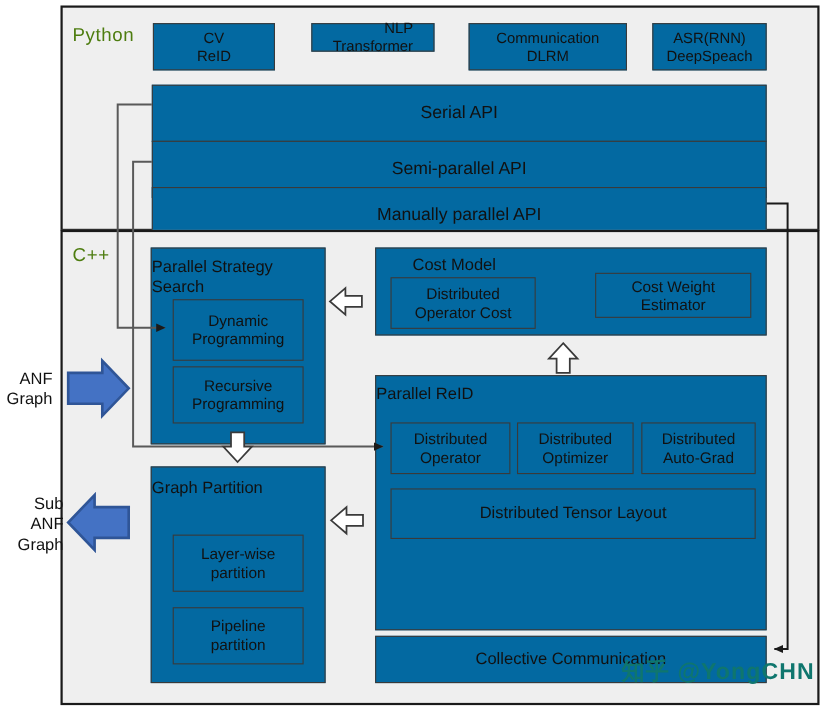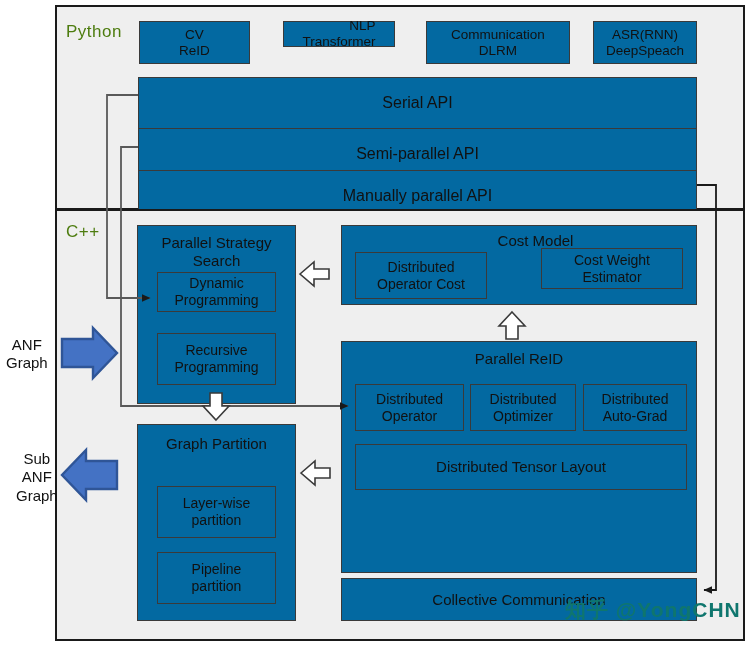--- a/index.html
+++ b/index.html
@@ -47,39 +47,39 @@
     font-size:14px;
   }
   .box.group{
     align-items:flex-start;
     justify-content:center;
     padding-top:8px;
   }
   .grp-title{
     position:absolute;
     left:0;right:0;
-    text-align:center;
+    text-align:left;
     font-size:15px;
     color:#111;
     line-height:1.18;
   }
 
   
   .app-box{font-size:13.5px;}
 
   
   .api-bar{font-size:16px;}
 
   
   .side-label{
     position:absolute;
     font-size:15px;
     color:#111;
     line-height:1.22;
-    text-align:center;
+    text-align:right;
     white-space:pre-line;
   }
 
   
   #overlay{
     position:absolute;
     left:0;top:0;
     width:751px;height:648px;
     pointer-events:none;
   }
@@ -134,21 +134,21 @@
 
   <div class="panel" id="cpp-panel"></div>
   <div class="lang-label" style="left:66px;top:222px;">C++</div>
 
   <div class="side-label" style="left:6px;top:336px;">ANF<br>Graph</div>
   <div class="side-label" style="left:16px;top:450px;">Sub<br>ANF<br>Graph</div>
 
   <div class="box group" style="left:137px;top:225px;width:159px;height:179px;">
     <div class="grp-title" style="top:8px;">Parallel Strategy<br>Search</div>
   </div>
-  <div class="box" style="left:157px;top:272px;width:119px;height:40px;">Dynamic<br>Programming</div>
+  <div class="box" style="left:157px;top:272px;width:119px;height:56px;">Dynamic<br>Programming</div>
   <div class="box" style="left:157px;top:333px;width:119px;height:52px;">Recursive<br>Programming</div>
 
   <div class="box group" style="left:137px;top:424px;width:159px;height:197px;">
     <div class="grp-title" style="top:10px;">Graph Partition</div>
   </div>
   <div class="box" style="left:157px;top:486px;width:119px;height:52px;">Layer-wise<br>partition</div>
   <div class="box" style="left:157px;top:552px;width:119px;height:52px;">Pipeline<br>partition</div>
 
   <div class="box group" style="left:341px;top:225px;width:356px;height:80px;">
     <div class="grp-title" style="top:6px;margin-left:33px;">Cost Model</div>

